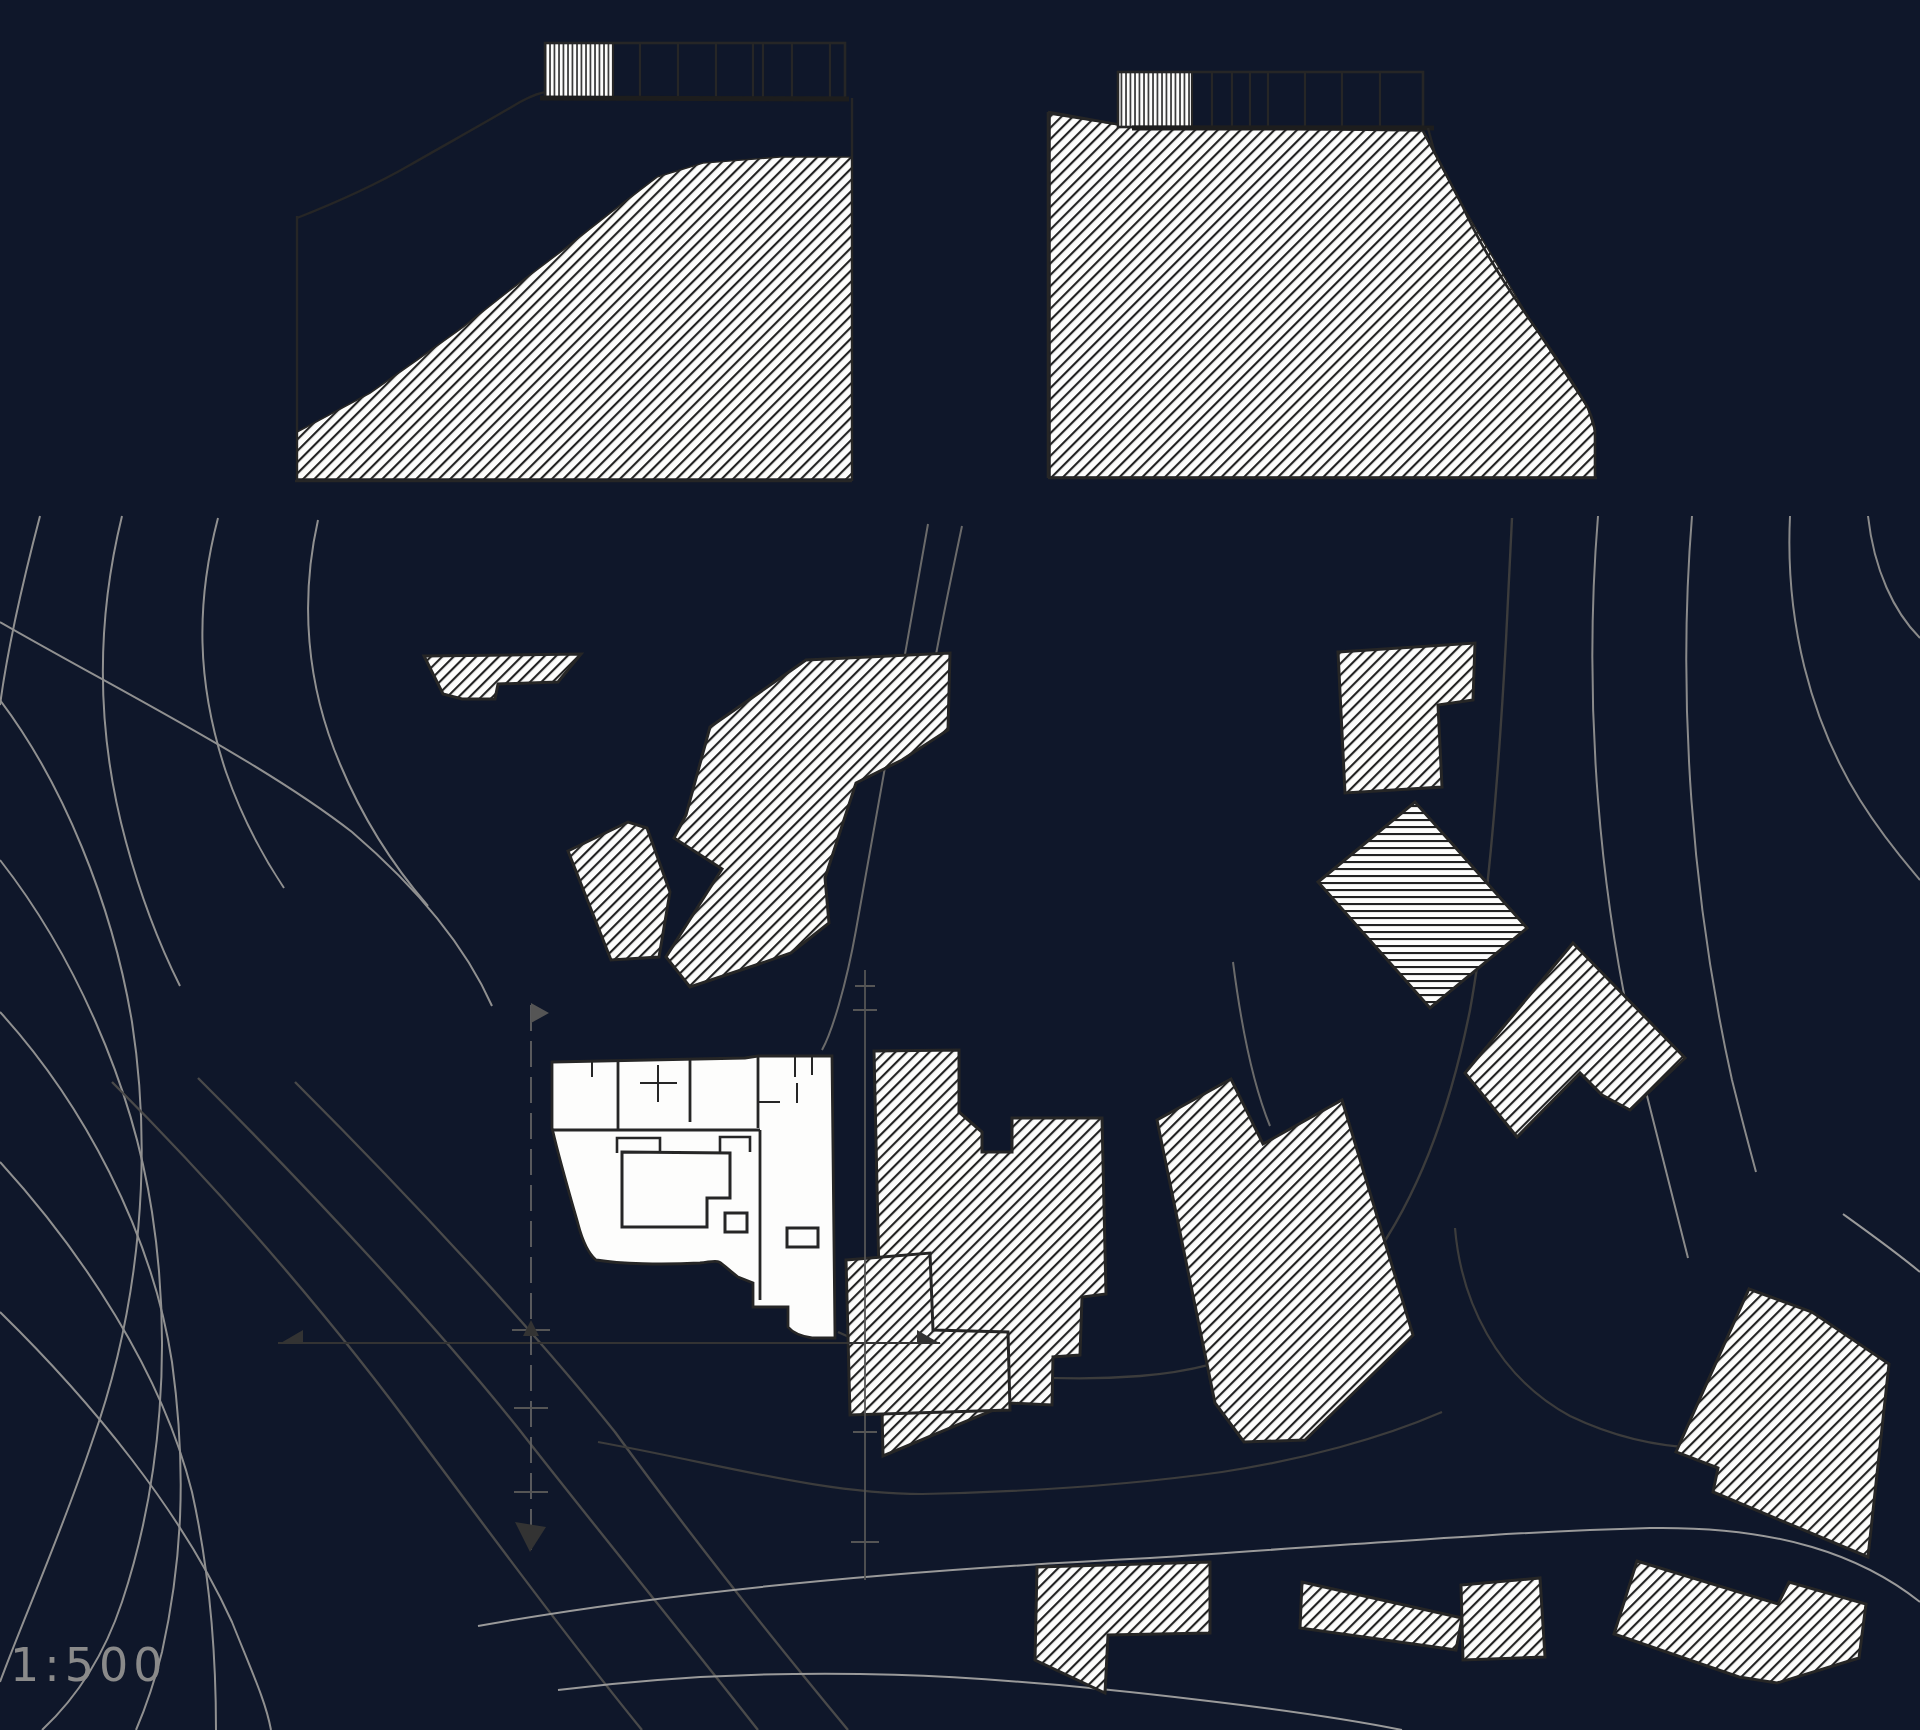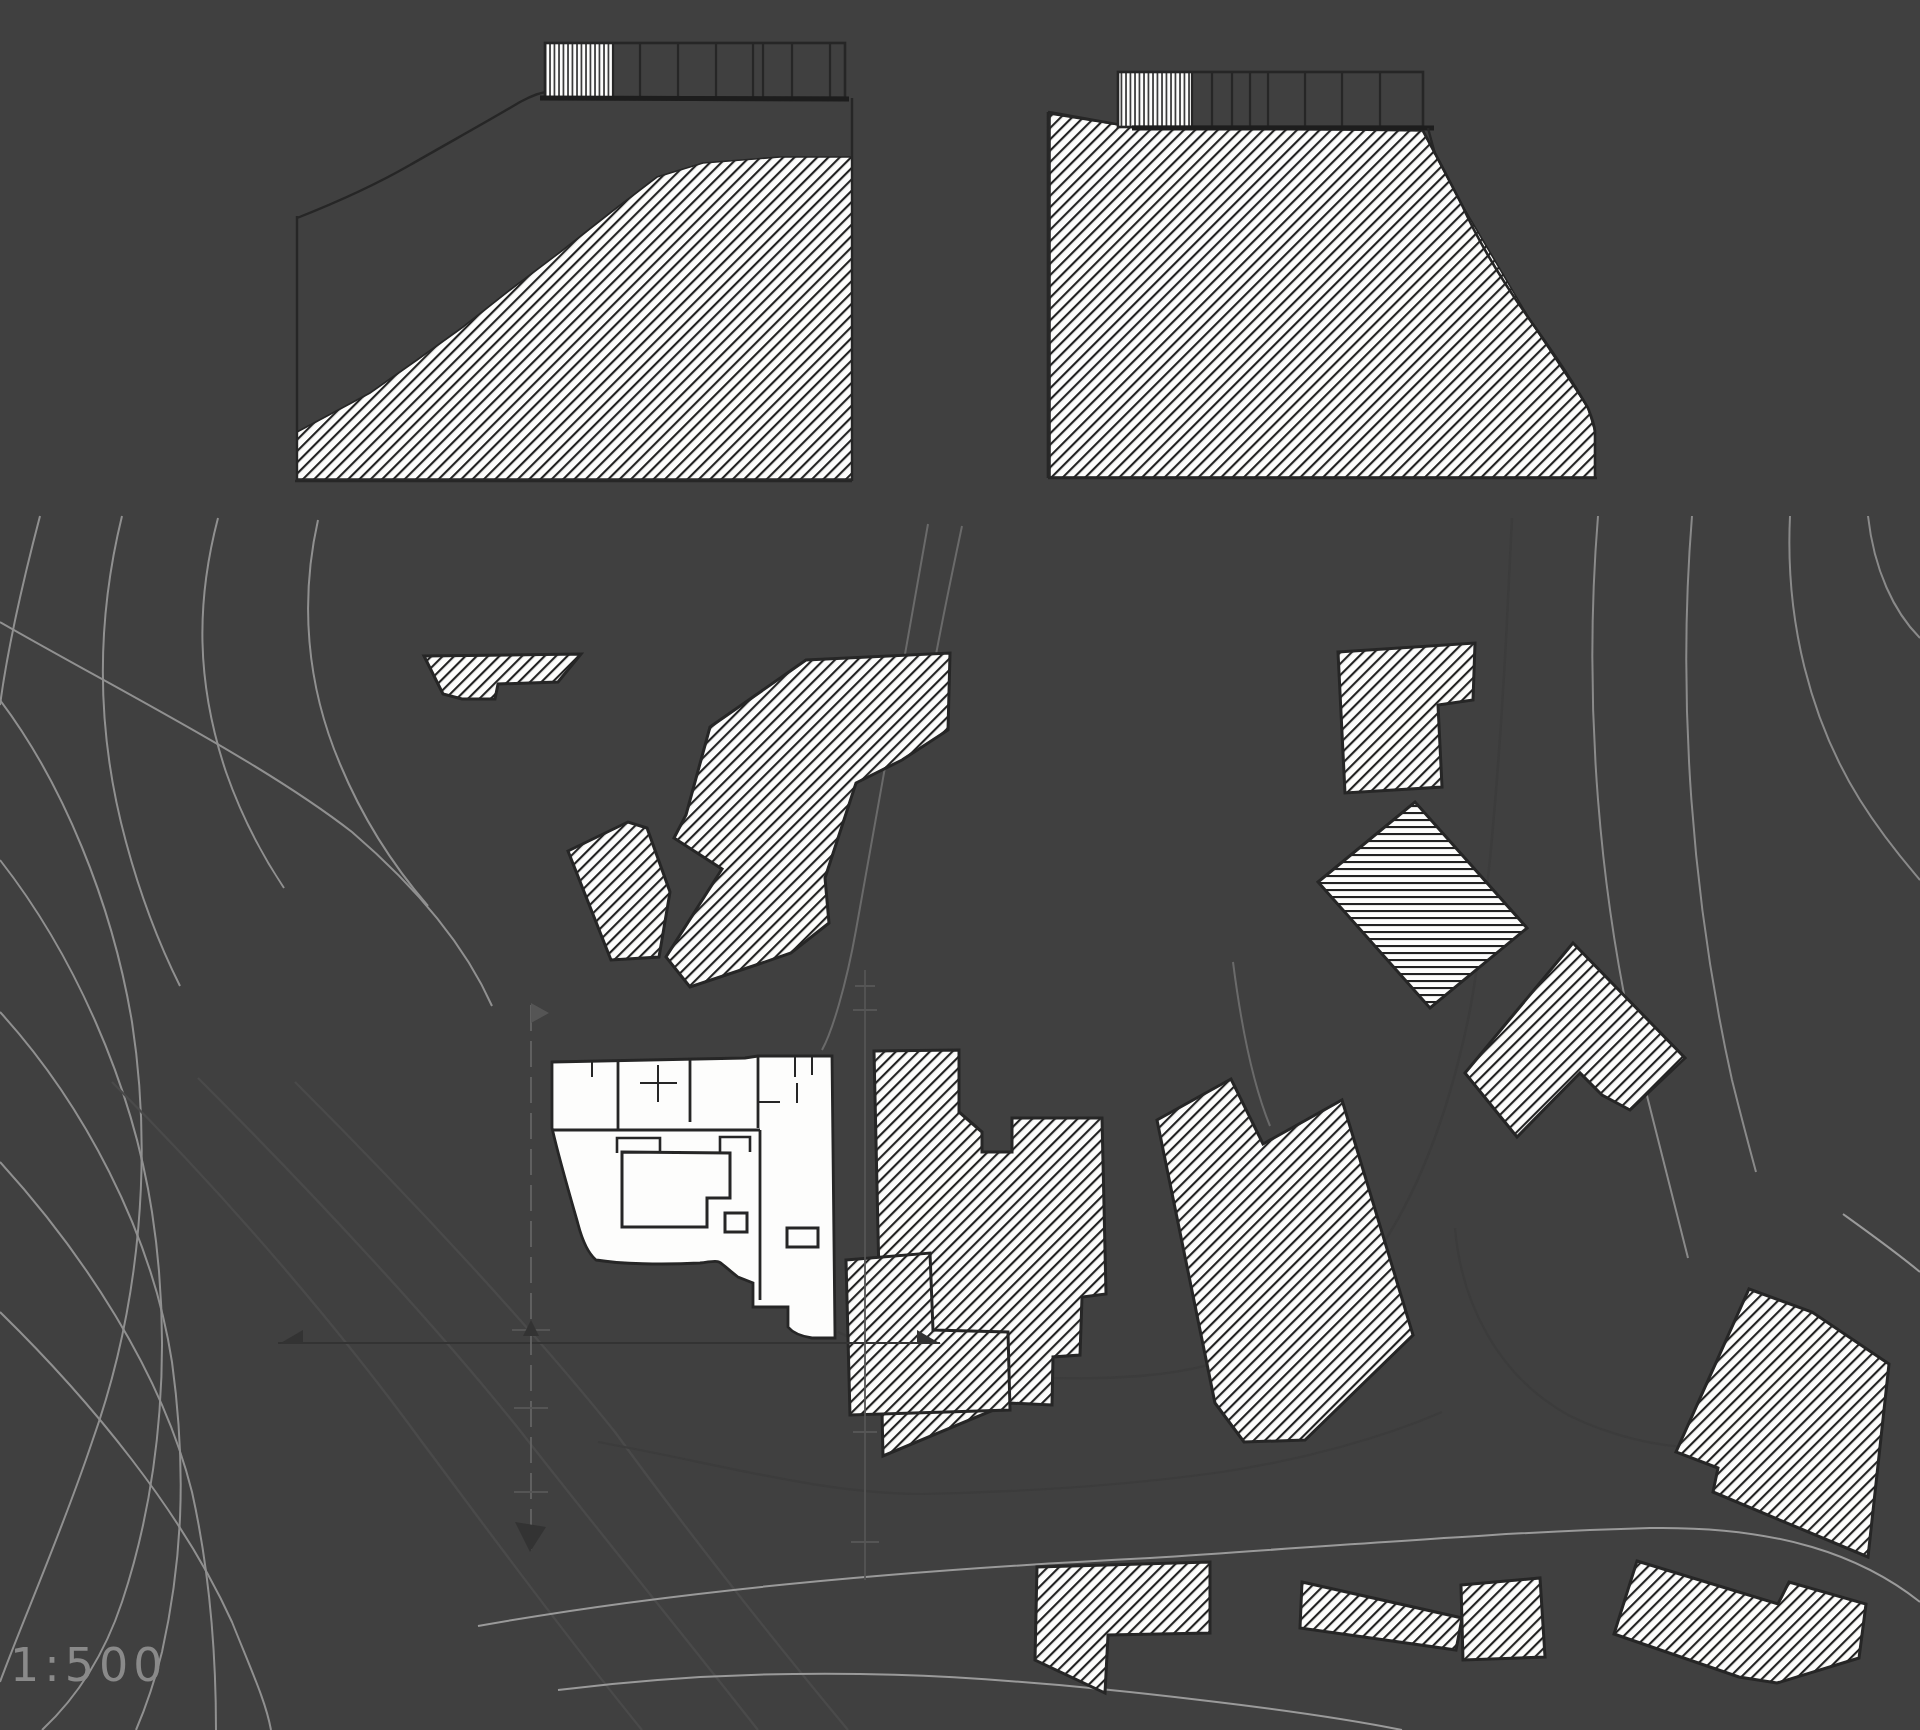--- a/index.html
+++ b/index.html
@@ -1,17 +1,17 @@
 <!DOCTYPE html>
 <html><head>
 <meta charset="utf-8">
 <style>
   html,body{margin:0;padding:0;background:#ffffff;}
   body{width:1920px;height:1730px;position:relative;font-family:"DejaVu Sans",sans-serif;}
-  .sheet{position:absolute;inset:0;background:#404040;}
+  .sheet{position:absolute;inset:0;background:#0f172a;}
   svg{display:block;width:1920px;height:1730px;}
   .scale-label{
     position:absolute;left:10px;top:1638px;
     font-size:46px;color:#8a8a8a;letter-spacing:5px;
     font-family:"DejaVu Sans",sans-serif;font-weight:400;
   }
 </style>
 </head>
 <body>
 

